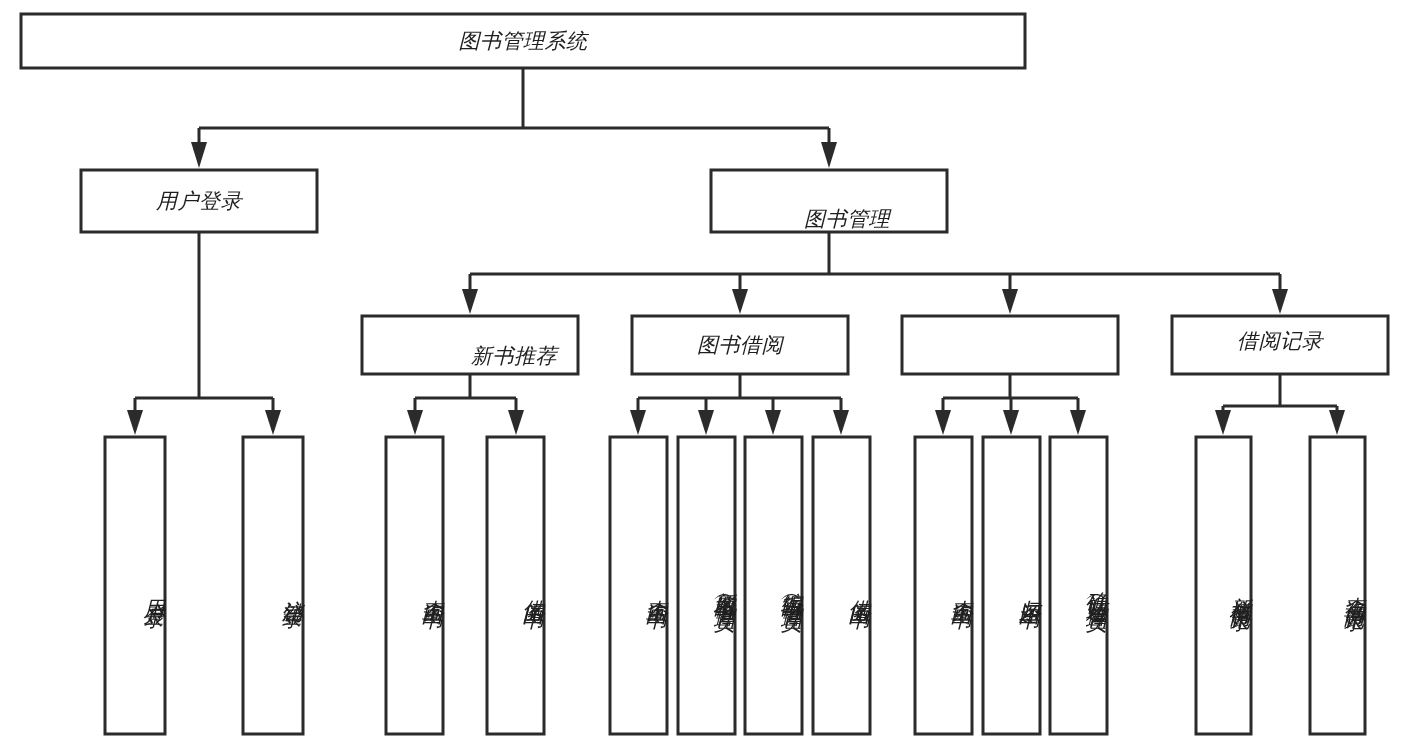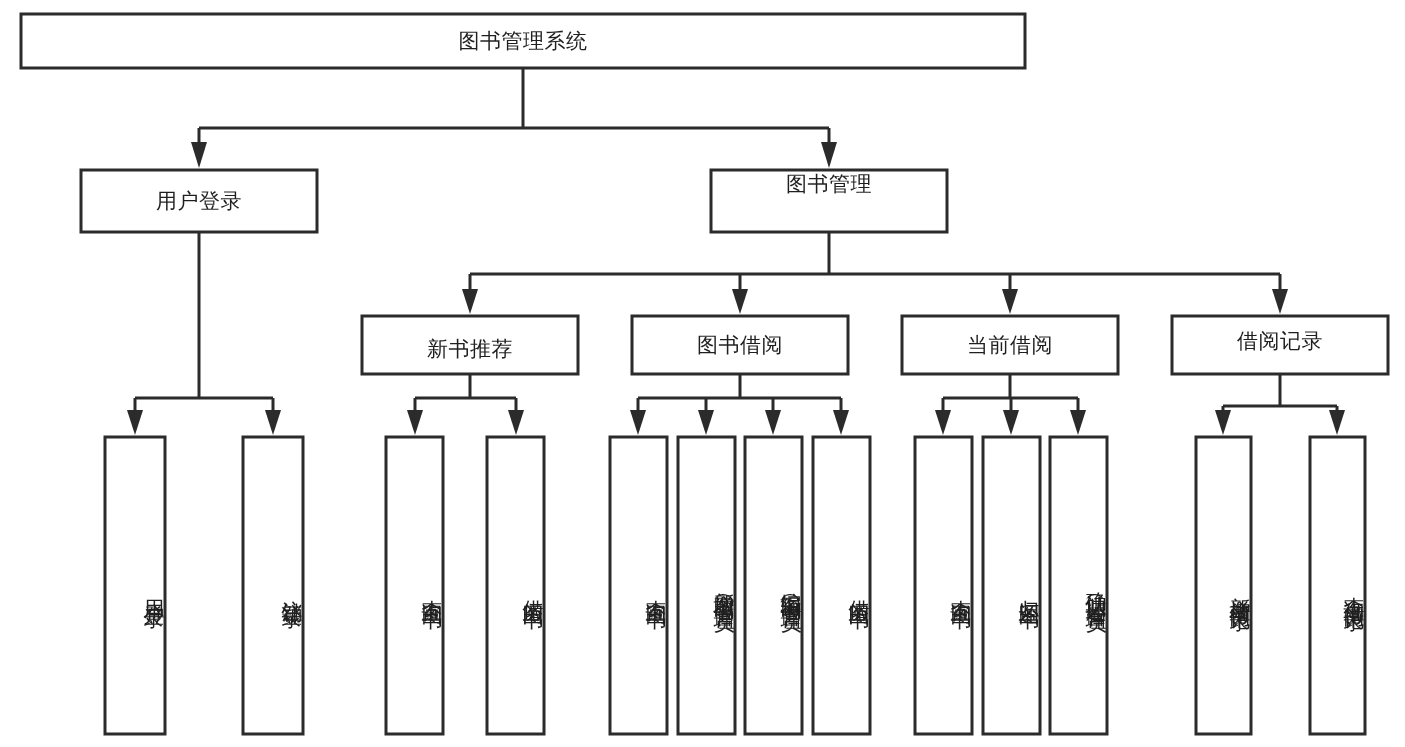--- a/index.html
+++ b/index.html
@@ -1,21 +1,21 @@
 <!DOCTYPE html>
 <html><head>
 <meta charset="utf-8">
 <style>
   html,body{margin:0;padding:0;background:#ffffff;}
   body{
     width:1405px;height:747px;overflow:hidden;
     font-family:"Liberation Sans","DejaVu Sans",sans-serif;
     color:#1f1f1f;
   }
-  #diagram-root{position:relative;width:1385px;height:747px;}
+  #diagram-root{position:relative;width:1385px;height:747px;font-style:italic;}
   svg#diagram-canvas{position:absolute;left:0;top:0;width:1405px;height:747px;}
   .node-box{
     fill:#ffffff;stroke:#2b2b2b;stroke-width:3;
   }
   .edge-line{
     stroke:#2b2b2b;stroke-width:3;fill:none;stroke-linecap:butt;
   }
   .arrow-head{fill:#2b2b2b;stroke:none;}
   .node-label{
     position:absolute;
@@ -156,25 +156,24 @@
     <rect class="node-box" x="983" y="437" width="57" height="297"></rect>
     <rect class="node-box" x="1050" y="437" width="57" height="297"></rect>
 
     <rect class="node-box" x="1196" y="437" width="55" height="297"></rect>
     <rect class="node-box" x="1310" y="437" width="55" height="297"></rect>
   </svg>
 
   <div class="node-label horizontal" style="left:21px;top:14px;width:1004px;height:54px;">图书管理系统</div>
 
   <div class="node-label horizontal" style="left:81px;top:170px;width:236px;height:62px;">用户登录</div>
-  <div class="node-label horizontal" style="left:711px;top:153px;width:236px;height:62px;">图书管理</div>
+  <div class="node-label horizontal" style="left:711px;top:188px;width:236px;height:62px;padding-left:18px;">图书管理</div>
 
-  <div class="node-label horizontal" style="left:362px;top:320px;width:216px;height:58px;">新书推荐</div>
+  <div class="node-label horizontal" style="left:362px;top:327px;width:216px;height:58px;padding-left:44px;">新书推荐</div>
   <div class="node-label horizontal" style="left:632px;top:316px;width:216px;height:58px;border-radius:16px;">图书借阅</div>
-  <div class="node-label horizontal" style="left:902px;top:316px;width:216px;height:58px;">当前借阅</div>
   <div class="node-label horizontal" style="left:1172px;top:312px;width:216px;height:58px;">借阅记录</div>
 
   <div class="node-label vertical" style="left:105px;top:437px;width:60px;height:297px;">用户登录</div>
   <div class="node-label vertical" style="left:243px;top:437px;width:60px;height:297px;">注销登录</div>
 
   <div class="node-label vertical" style="left:386px;top:437px;width:57px;height:297px;">查询图书</div>
   <div class="node-label vertical" style="left:487px;top:437px;width:57px;height:297px;">借阅图书</div>
 
   <div class="node-label vertical" style="left:610px;top:437px;width:57px;height:297px;">查询图书</div>
   <div class="node-label vertical" style="left:678px;top:437px;width:57px;height:297px;">新增图书（管理员）</div>

